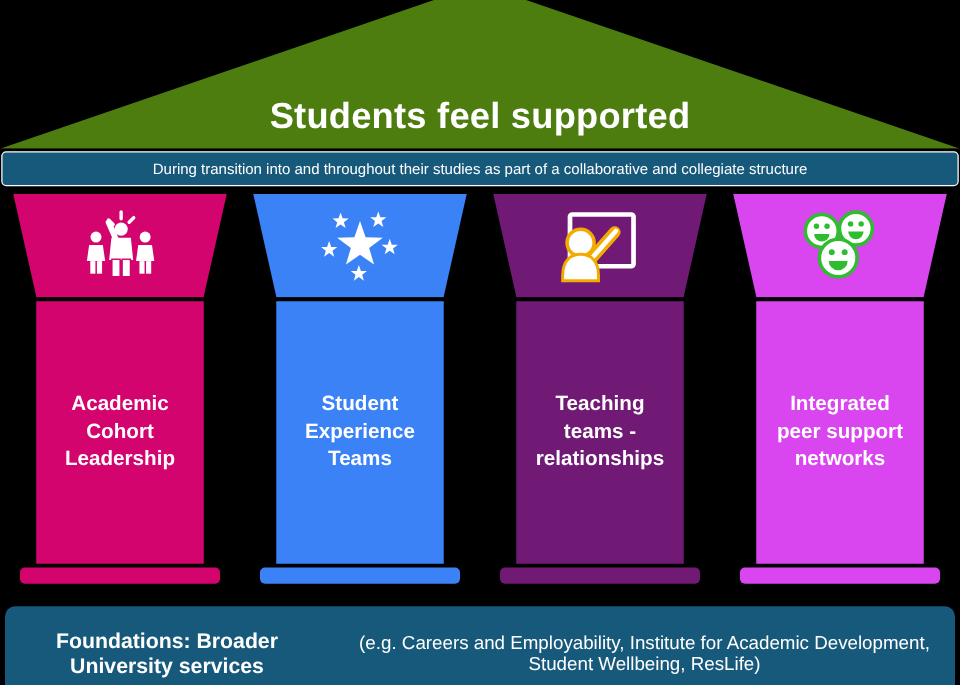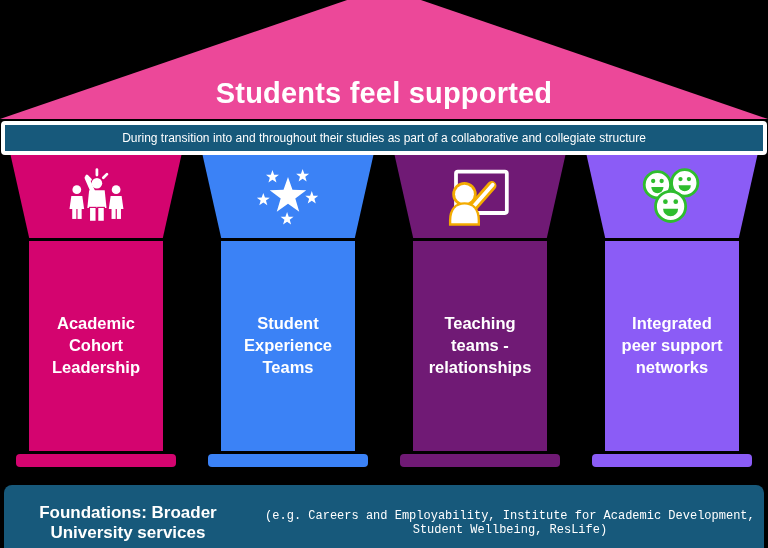--- a/index.html
+++ b/index.html
@@ -3,31 +3,31 @@
 <meta charset="utf-8">
 <style>
   html,body{margin:0;padding:0;background:#000;}
   .stage{
     position:relative;width:768px;height:548px;overflow:hidden;
     background:#000;font-family:"Liberation Sans", sans-serif;color:#fff;
   }
   
   .roof{
     position:absolute;top:0;left:0;width:768px;height:119px;
-    background:#ec4899;
+    background:#4d7c0f;
     clip-path:polygon(45.2% 0,54.8% 0,100% 100%,0 100%);
   }
   .roof-title{
     position:absolute;bottom:9px;left:0;width:100%;
     text-align:center;font-size:29px;font-weight:700;letter-spacing:.2px;
   }
   
   .banner{
     position:absolute;top:121px;left:1px;right:1px;height:26px;
-    background:#17597B;border:4px solid #ffffff;border-radius:4px;
+    background:#17597B;border:1px solid #ffffff;border-radius:4px;
     display:flex;align-items:center;justify-content:center;
     font-size:12px;
   }
   
   .pillars{
     position:absolute;top:155px;left:0;width:768px;height:312px;
     display:flex;
   }
   .pillar{width:192px;display:flex;flex-direction:column;align-items:center;}
   .capital{
@@ -39,30 +39,30 @@
   .shaft{
     width:134px;height:210px;margin-top:3px;
     display:flex;align-items:center;justify-content:center;
     text-align:center;padding:12px 7px;box-sizing:border-box;
   }
   .pillar-label{
     font-size:16.5px;font-weight:700;line-height:1.32;white-space:pre-line;
   }
   .base{width:160px;height:13px;margin-top:3px;border-radius:4px;}
   .bg-pink{background:#D4046F;} .bg-orange{background:#3b82f6;}
-  .bg-amber{background:#701a75;} .bg-green{background:#8b5cf6;text-align:center;}
+  .bg-amber{background:#701a75;} .bg-green{background:#d946ef;text-align:center;}
   
   .foundation{
     position:absolute;top:469px;left:4px;right:4px;height:75px;
     background:#17597B;border-radius:8px;
     display:flex;flex-direction:row;align-items:center;justify-content:center;
     gap:4px;text-align:center;margin-top:16px;
   }
   .foundation-title{font-size:17px;font-weight:700;}
-  .foundation-subtitle{font-size:12px;font-family:Liberation Mono, monospace;}
+  .foundation-subtitle{font-size:15px;}
 </style>
 </head>
 <body>
 
 <div class="stage">
 
   <div class="roof">
     <div class="roof-title">Students feel supported</div>
   </div>
 

